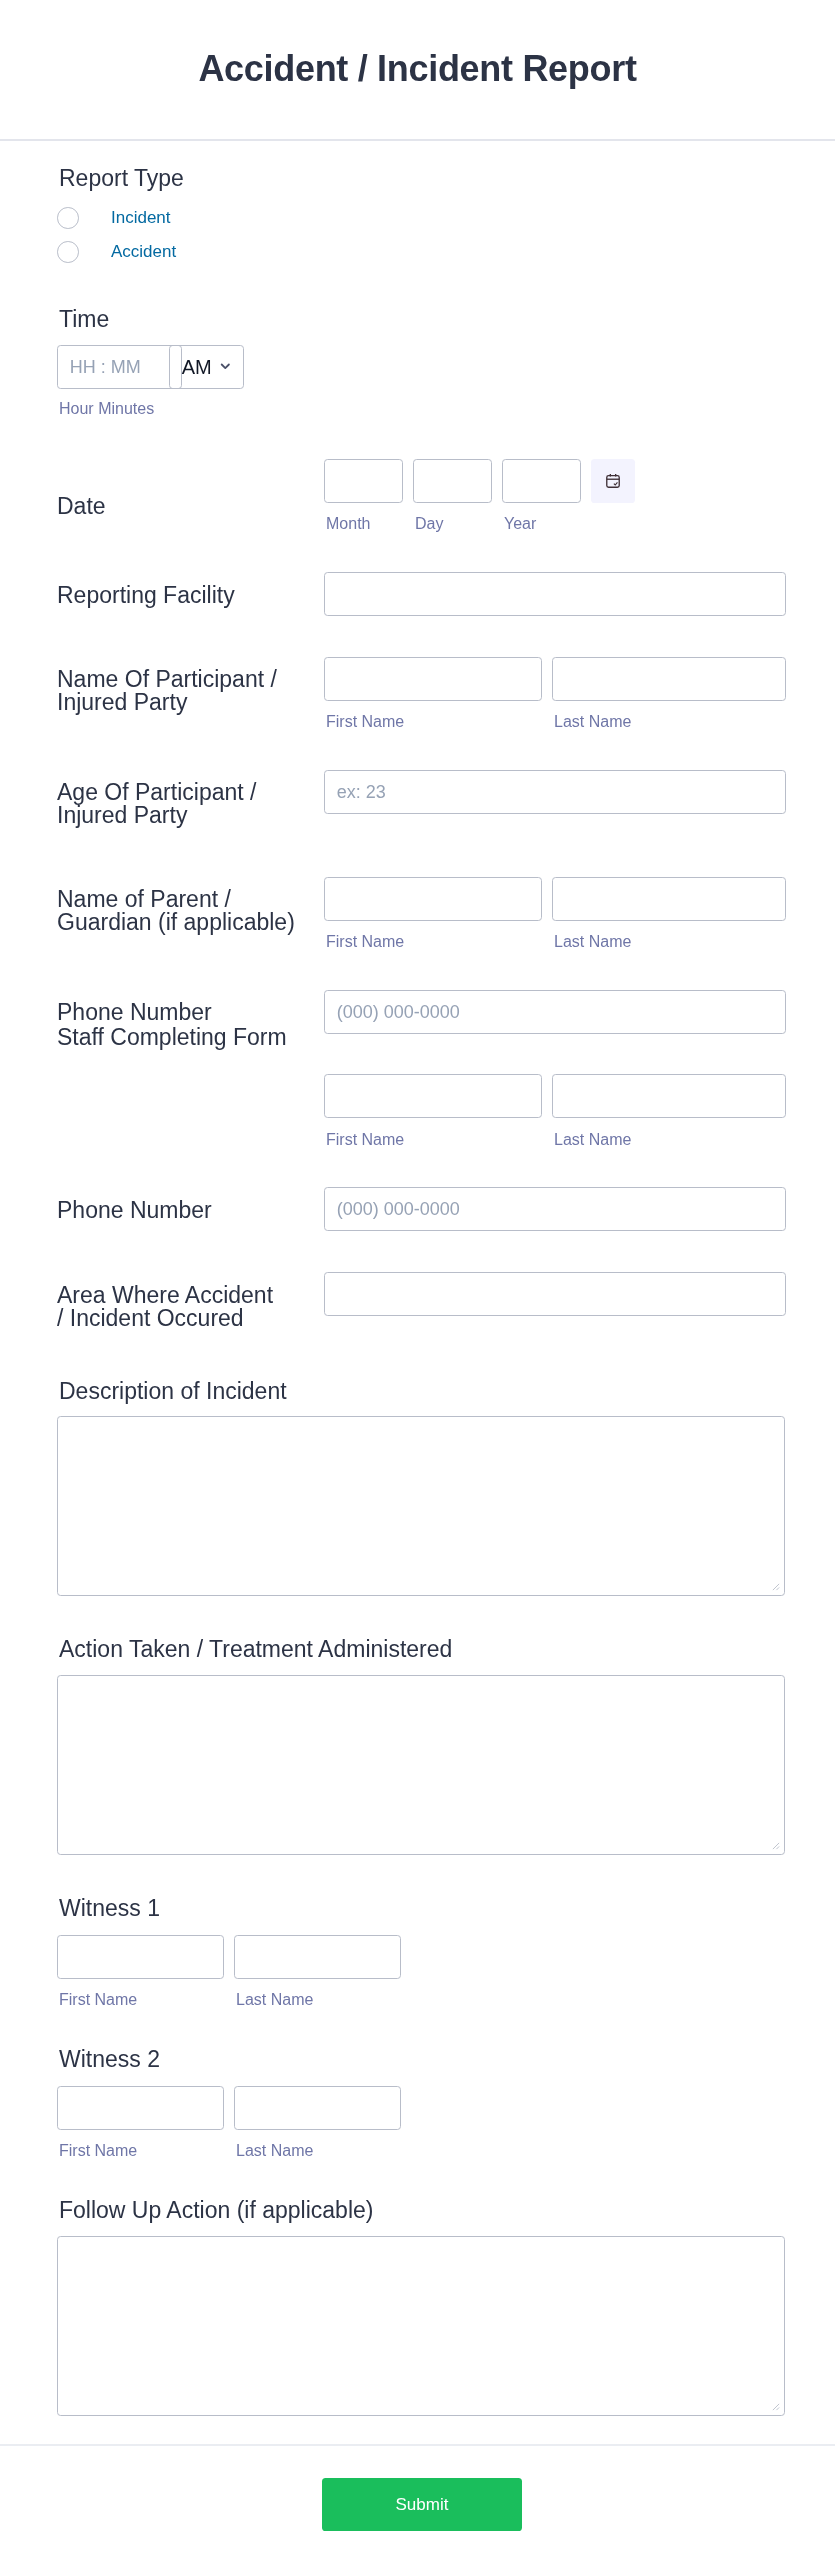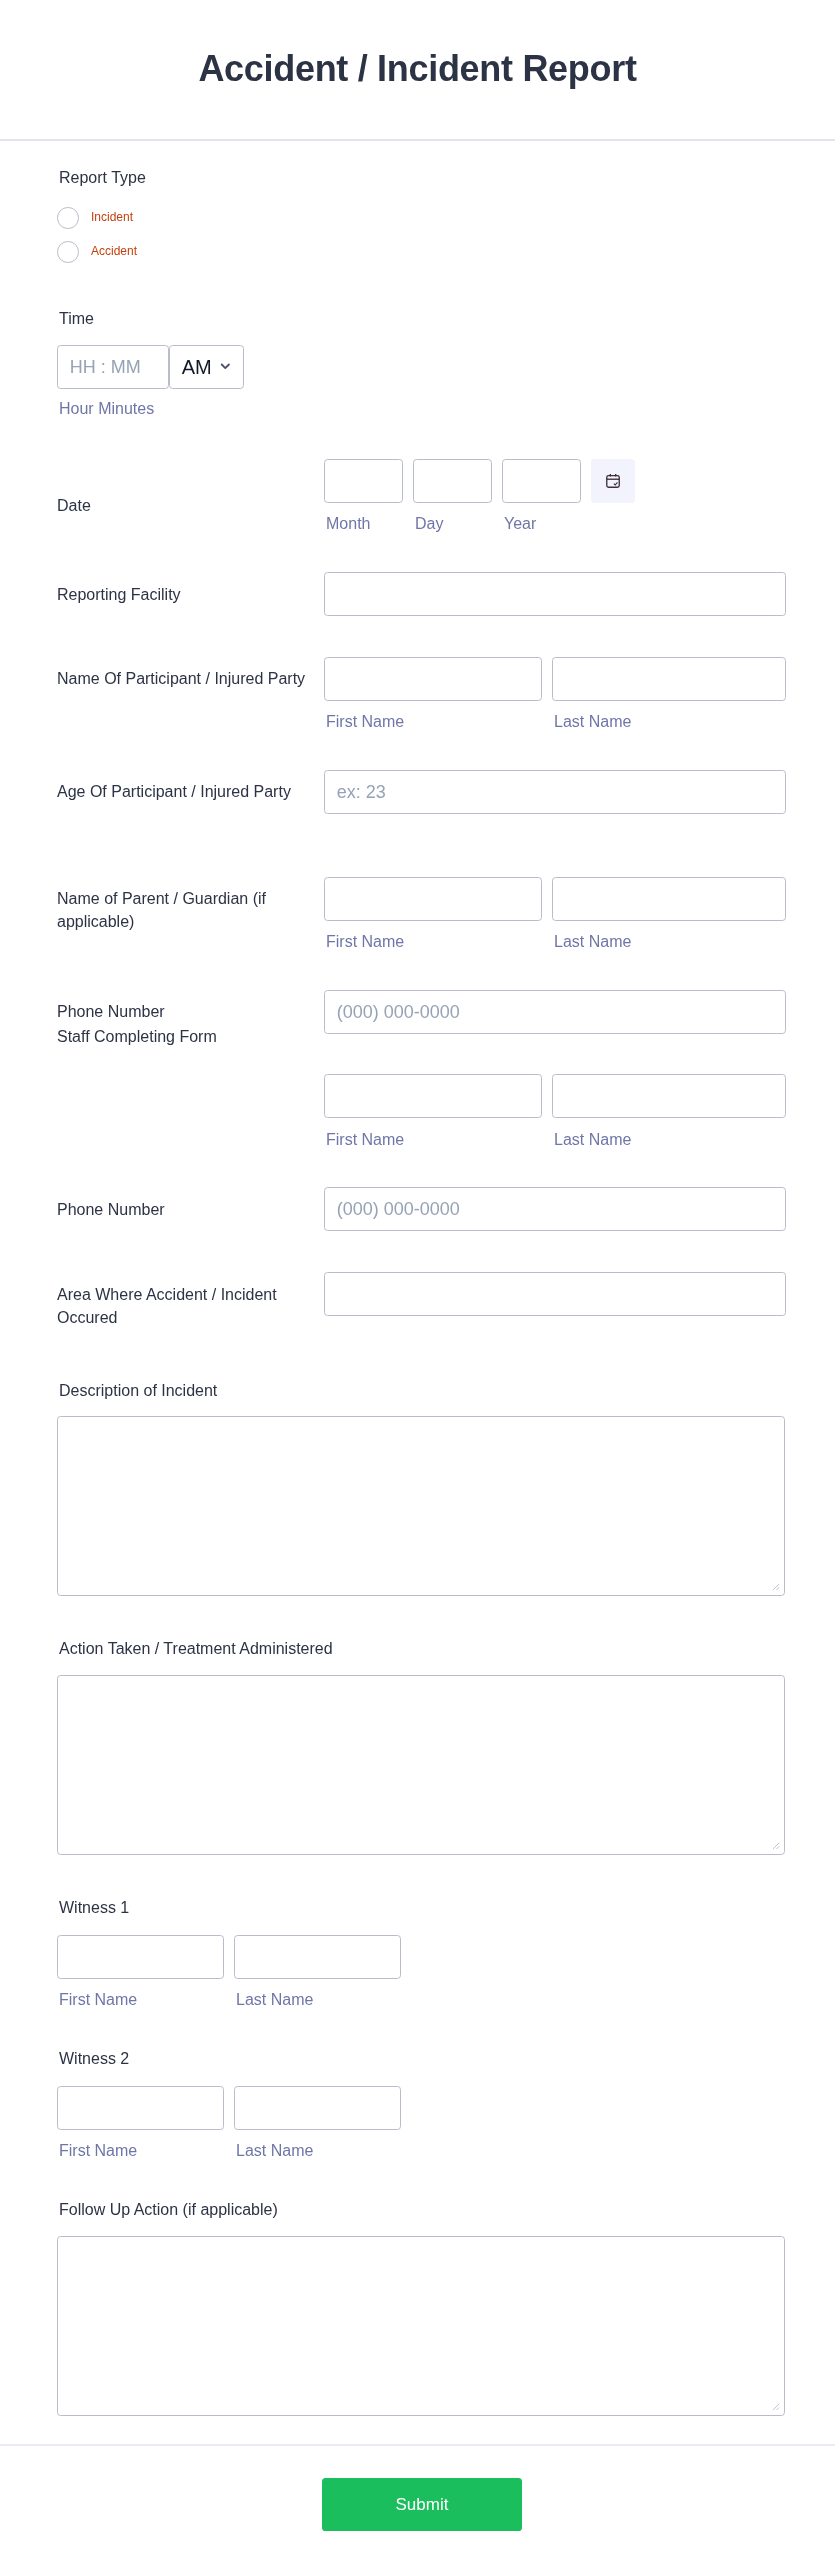--- a/index.html
+++ b/index.html
@@ -1,48 +1,48 @@
 <!DOCTYPE html>
 <html style="font-size:14.4px"><head>
   <meta charset="utf-8">
   <style>
     * { box-sizing: border-box; margin: 0; padding: 0; }
     html, body { width: 835px; height: 2576px; background: #ffffff; }
     body { position: relative; font-family: "Liberation Sans", "DejaVu Sans", sans-serif; color: #2c3345; overflow: hidden; }
     .abs { position: absolute; }
     .title { left: 0; top: 36px; width: 835px; text-align: center; font-size: 36px; font-weight: bold; color: #2c3345; line-height: 65px; letter-spacing: -0.3px; }
     .hdivider { left: 0; width: 835px; height: 1.8px; background: #e3e5ec; }
-    .label { font-size: 16px; color: #2c3345; line-height: 22.5px; }
+    .label { font-size: 23px; color: #2c3345; line-height: 22.5px; }
     .label-left { left: 57px; width: 260px; }
     .sub { font-size: 16px; color: #6f76a7; line-height: 16px; }
     .input { border: 0.9px solid #b8bdc9; border-radius: 3.6px; background: #ffffff; height: 44px; font-size: 18px; color: #8895ab; padding-left: 11.7px; display: flex; align-items: center; font-family: "Liberation Sans", sans-serif; }
     .input.ph { color: #96a2b5; }
     .textarea { border: 0.9px solid #b8bdc9; border-radius: 3.6px; background: #ffffff; }
     .resize { position: absolute; right: 3.6px; bottom: 3.6px; width: 8px; height: 8px; }
     .radio { width: 21.6px; height: 21.6px; border: 0.9px solid #b8bdc9; border-radius: 50%; background: #fff; }
-    .radio-label { font-size: 12px; color: #c2410c; line-height: 21.6px; }
+    .radio-label { font-size: 17px; color: #0369a1; line-height: 21.6px; margin-left: 20px; }
     .select { border: 0.9px solid #b8bdc9; border-radius: 3.6px; height: 44px; font-size: 20px; color: #121826; display: flex; align-items: center; padding-left: 11.7px; }
     .chev { position: absolute; right: 11.7px; top: 14.4px; width: 12.6px; height: 12.6px; }
     .calbtn { background: #f3f3fe; border-radius: 3.6px; display: flex; align-items: center; justify-content: center; }
     .submit { background: #1abe5c; border-radius: 3.6px; color: #ffffff; font-size: 17px; display: flex; align-items: center; justify-content: center; border: none; }
   </style>
 </head>
 <body>
 
 <div class="abs title">Accident / Incident Report</div>
 <div class="abs hdivider" style="top:139px;"></div>
 
 <div class="abs label" style="left:59px; top:167px;">Report Type</div>
 <div class="abs radio" style="left:57px; top:207px;"></div>
 <div class="abs radio-label" style="left:91px; top:207px;">Incident</div>
 <div class="abs radio" style="left:57px; top:241px;"></div>
 <div class="abs radio-label" style="left:91px; top:241px;">Accident</div>
 
 <div class="abs label" style="left:59px; top:308px;">Time</div>
-<div class="abs input ph" style="left:57px; top:345px; width:112px;">
+<div class="abs input ph" style="left:57px; top:345px; width:125px;">
   <span>HH : MM</span>
 </div>
 <div class="abs select" style="left:169px; top:345px; width:75px;">
   <span>AM</span>
   <svg class="chev" viewBox="0 0 14 14">
       <path d="M3 5 L7 9 L11 5" fill="none" stroke="#4a5068" stroke-width="2" stroke-linecap="round" stroke-linejoin="round"></path>
     </svg>
 </div>
 <div class="abs sub" style="left:59px; top:401px;">Hour Minutes</div>
 

